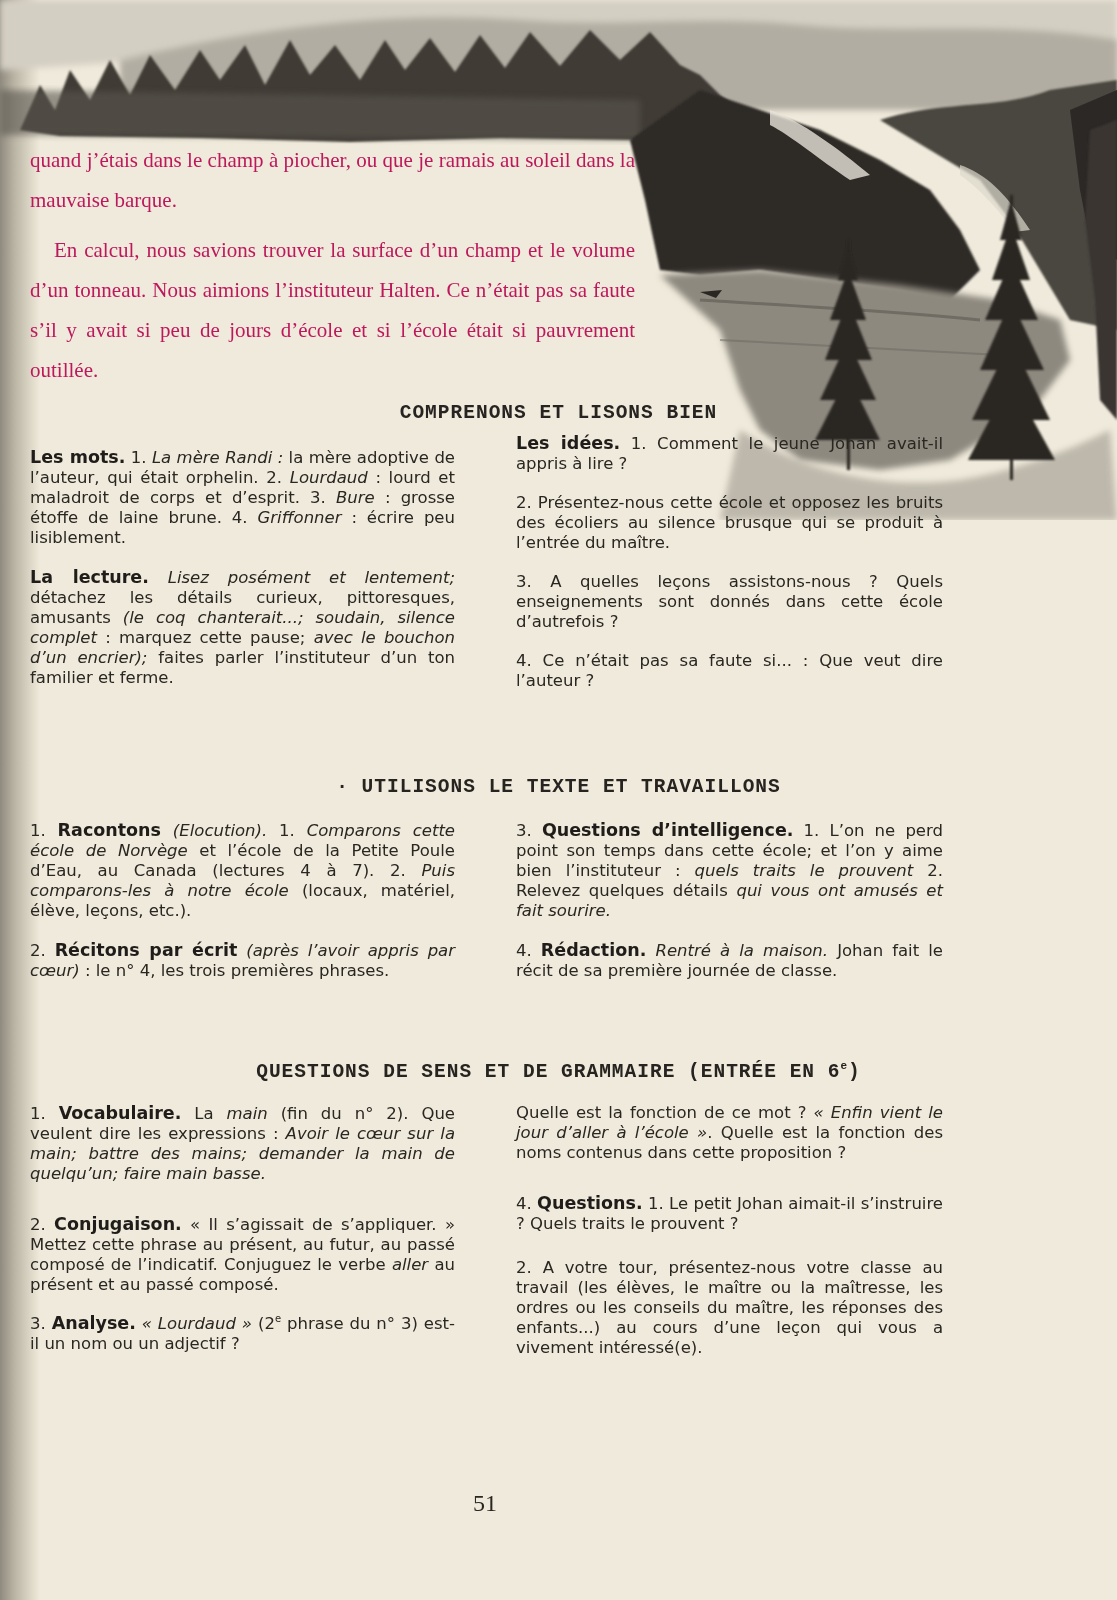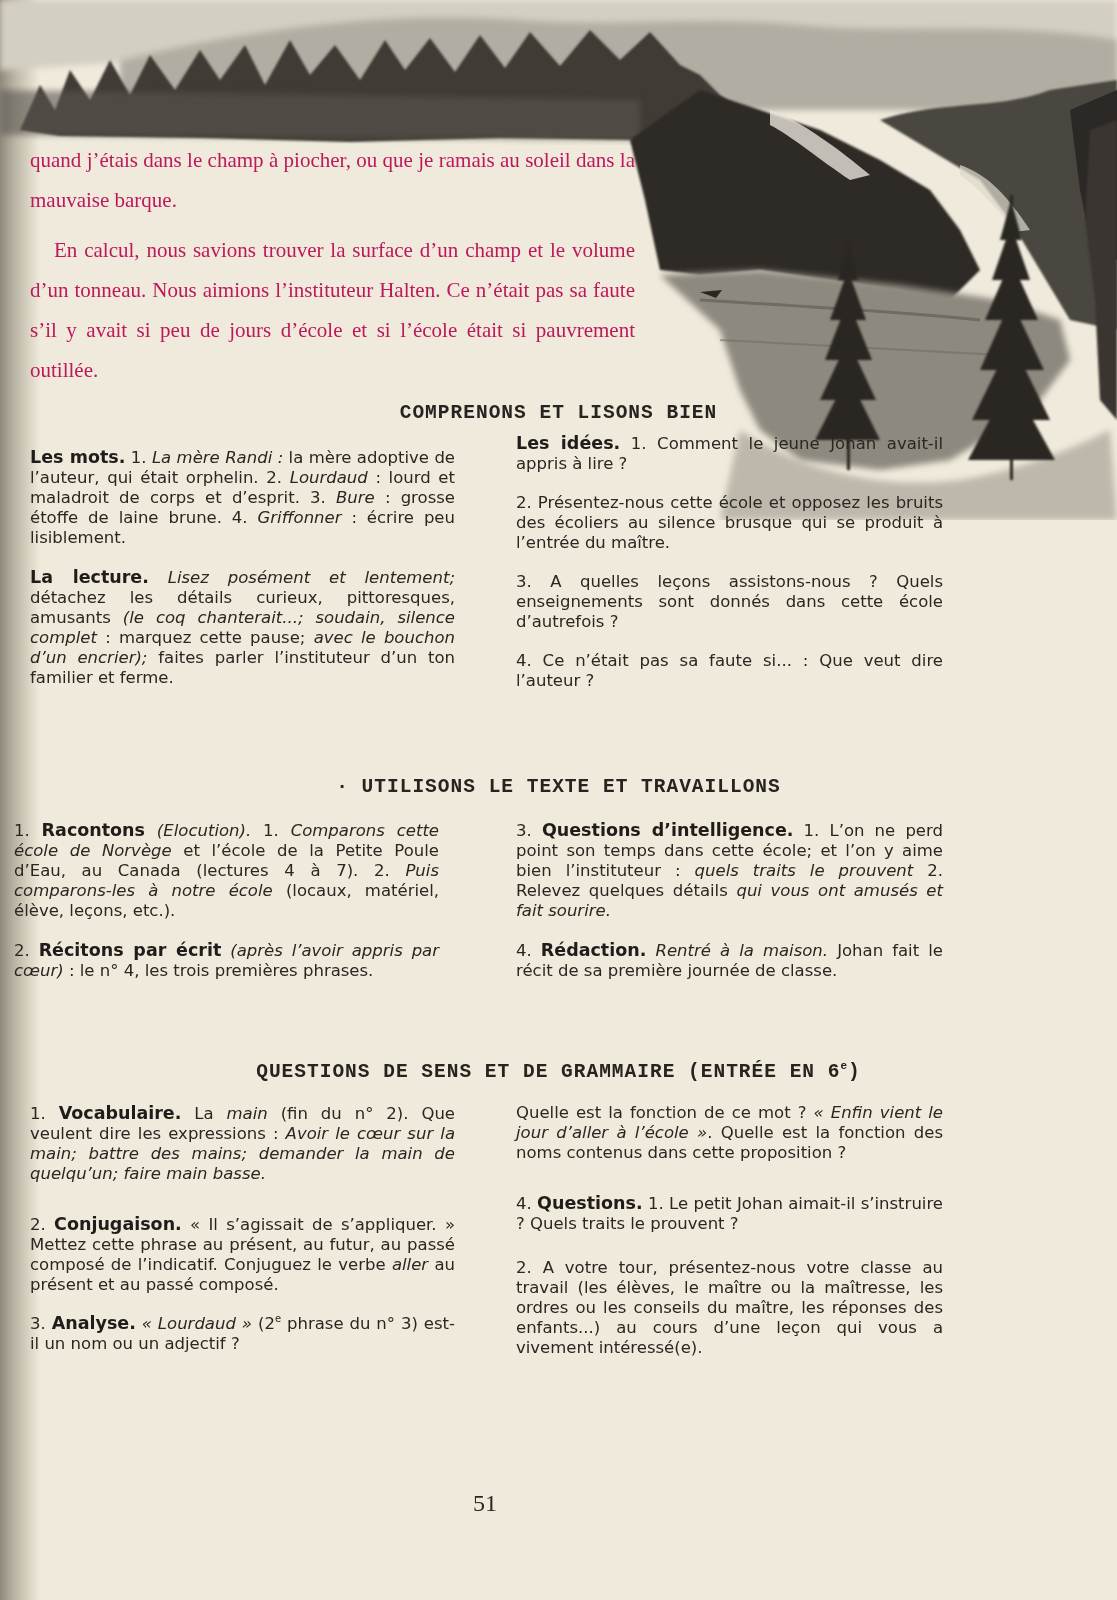--- a/index.html
+++ b/index.html
@@ -114,21 +114,21 @@
 
 <div class="col" style="left:516px; top:433px; width:427px;">
   <p><b>Les idées.</b><span> 1. Comment le jeune Johan avait-il appris à lire ?</span></p>
   <p>2. Présentez-nous cette école et opposez les bruits des écoliers au silence brusque qui se produit à l’entrée du maître.</p>
   <p>3. A quelles leçons assistons-nous ? Quels enseignements sont donnés dans cette école d’autrefois ?</p>
   <p>4. Ce n’était pas sa faute si... : Que veut dire l’auteur ?</p>
 </div>
 
 <div class="section-heading" style="top:776px;">· UTILISONS LE TEXTE ET TRAVAILLONS</div>
 
-<div class="col" style="left:14px; top:820px;">
+<div class="col" style="left:30px; top:820px;">
   <p><span>1. </span><b>Racontons</b><i> (Elocution).</i><span> 1. </span><i>Comparons cette école de Norvège</i><span> et l’école de la Petite Poule d’Eau, au Canada (lectures 4 à 7). 2. </span><i>Puis comparons-les à notre école</i><span> (locaux, matériel, élève, leçons, etc.).</span></p>
   <p><span>2. </span><b>Récitons par écrit</b><i> (après l’avoir appris par cœur)</i><span> : le n° 4, les trois premières phrases.</span></p>
 </div>
 
 <div class="col" style="left:516px; top:820px; width:427px;">
   <p><span>3. </span><b>Questions d’intelligence.</b><span> 1. L’on ne perd point son temps dans cette école; et l’on y aime bien l’instituteur : </span><i>quels traits le prouvent</i><span> 2. Relevez quelques détails </span><i>qui vous ont amusés et fait sourire.</i></p>
   <p><span>4. </span><b>Rédaction.</b><i> Rentré à la maison.</i><span> Johan fait le récit de sa première journée de classe.</span></p>
 </div>
 
 <div class="section-heading" style="top:1060px;"><span>QUESTIONS DE SENS ET DE GRAMMAIRE (ENTRÉE EN 6</span><sup style="font-size:11px;">e</sup><span>)</span></div>

